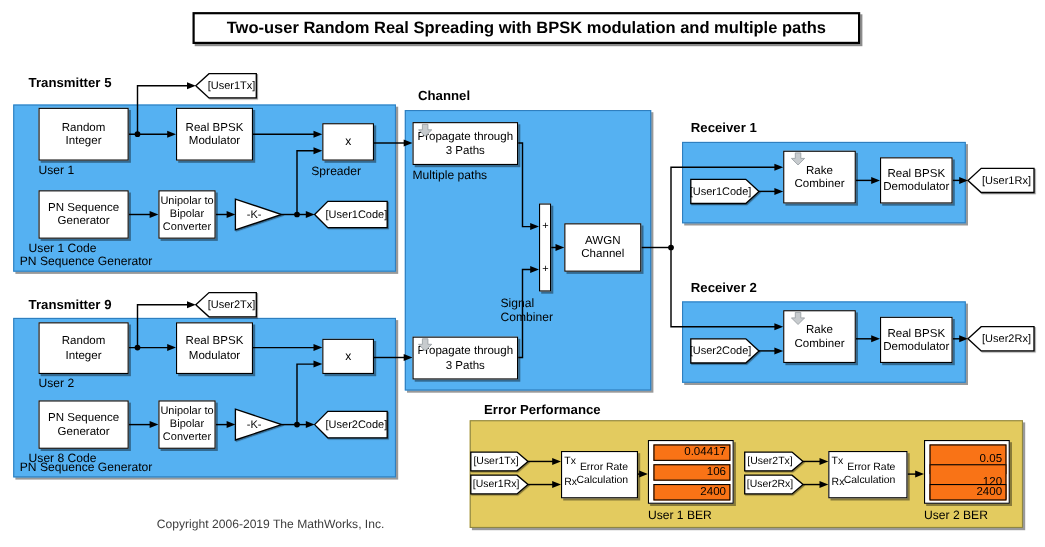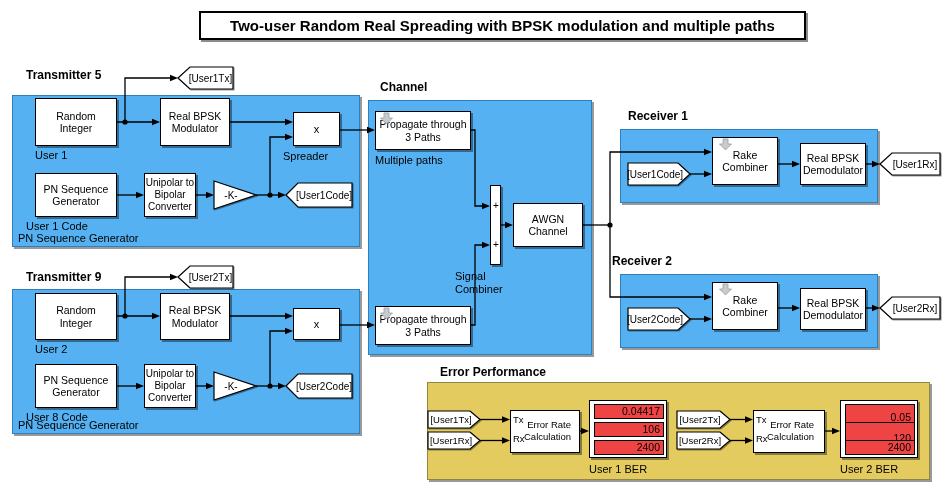--- a/index.html
+++ b/index.html
@@ -16,22 +16,22 @@
   .block span { white-space:nowrap; }
   .f10 { font-size:10px; line-height:12px; }
   .caption { position:absolute; font-size:11px; line-height:13px; text-align:left; white-space:nowrap; }
   .caption.leftal { text-align:left; }
   .tagtext { position:absolute; font-size:10px; display:flex; align-items:center;
              justify-content:center; white-space:nowrap; }
   .tagtext.small { font-size:9.5px; }
   .title-box { position:absolute; left:175px; top:11px; width:603px; height:25px;
                background:#fff; border:2px solid #000; box-shadow:2px 2px 0 rgba(0,0,0,0.45);
                display:flex; align-items:center; justify-content:center;
-               font-size:15px; font-weight:bold; white-space:nowrap;margin-left:24px; }
-  .dfield { position:absolute; background:#ef4444; border:1px solid #000; font-size:10.5px;
+               font-size:15px; font-weight:bold; white-space:nowrap; }
+  .dfield { position:absolute; background:#f97316; border:1px solid #000; font-size:10.5px;
             display:flex; align-items:center; justify-content:flex-end;
             padding-right:3px; box-sizing:border-box; }
   .portlbl { position:absolute; font-size:9.5px; line-height:10px; }
   .erctext { position:absolute; left:13px; top:8px; text-align:right;
              font-size:9.5px; line-height:12px; }
   .plus { position:absolute; left:2px; font-size:10px; line-height:10px; }
   .dicon { position:absolute; }
   .copyright { position:absolute; font-size:11px; color:#3d3d3d; text-align:center; }
   .tagshape { filter:drop-shadow(1.5px 1.5px 0 rgba(0,0,0,0.40)); }
   svg { position:absolute; left:0; top:0; }
@@ -45,21 +45,21 @@
   <div class="area" style="left:12px;top:289px;width:348px;height:145px"></div>
   <div class="area" style="left:368px;top:100px;width:224px;height:255px"></div>
   <div class="area" style="left:620px;top:129px;width:258px;height:74px"></div>
   <div class="area" style="left:620px;top:274px;width:258px;height:74px"></div>
   <div class="area yellow" style="left:427px;top:382px;width:503px;height:98px"></div>
 
   <div class="arealabel" style="left:26px;top:68px">Transmitter 5</div>
   <div class="arealabel" style="left:26px;top:270px">Transmitter 9</div>
   <div class="arealabel" style="left:380px;top:80px">Channel</div>
   <div class="arealabel" style="left:628px;top:109px">Receiver 1</div>
-  <div class="arealabel" style="left:612px;top:254px">Receiver 2</div>
+  <div class="arealabel" style="left:628px;top:254px">Receiver 2</div>
   <div class="arealabel" style="left:440px;top:365px">Error Performance</div>
 
   <svg width="950" height="497">
     <g stroke="#000" stroke-width="1.3" fill="none">
       <polyline points="117,122 153,122"></polyline>
       <polyline points="125,122 125,78 172,78"></polyline>
       <polyline points="230,122 287,122"></polyline>
       <polyline points="117,195 138,195"></polyline>
       <polyline points="196,195 208,195"></polyline>
       <polyline points="256,195 280,195"></polyline>
@@ -303,14 +303,15 @@
   <div class="tagtext" style="left:296px;top:374px;width:56px;height:24px">[User2Code]</div>
   <div class="tagtext" style="left:890px;top:297px;width:50px;height:22px">[User2Rx]</div>
   <div class="tagtext" style="left:628px;top:163px;width:54px;height:22px">[User1Code]</div>
   <div class="tagtext" style="left:628px;top:308px;width:54px;height:22px">[User2Code]</div>
   <div class="tagtext small" style="left:428px;top:411px;width:46px;height:17px">[User1Tx]</div>
   <div class="tagtext small" style="left:428px;top:432px;width:46px;height:17px">[User1Rx]</div>
   <div class="tagtext small" style="left:677px;top:411px;width:46px;height:17px">[User2Tx]</div>
   <div class="tagtext small" style="left:677px;top:432px;width:46px;height:17px">[User2Rx]</div>
 
   <div class="title-box">Two-user Random Real Spreading with BPSK modulation and multiple paths</div>
+  <div class="copyright" style="left:120px;top:471px;width:252px">Copyright 2006-2019 The MathWorks, Inc.</div>
 
 </div>
 
 </body></html>

